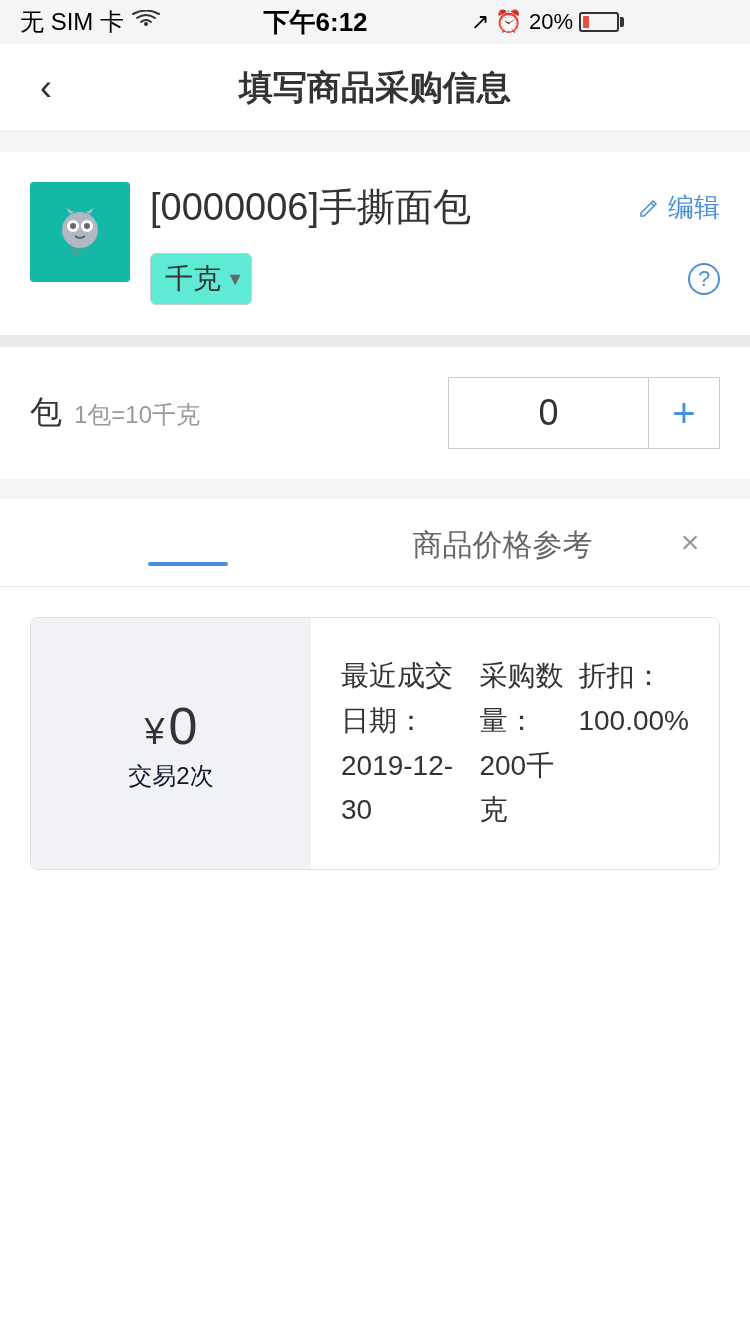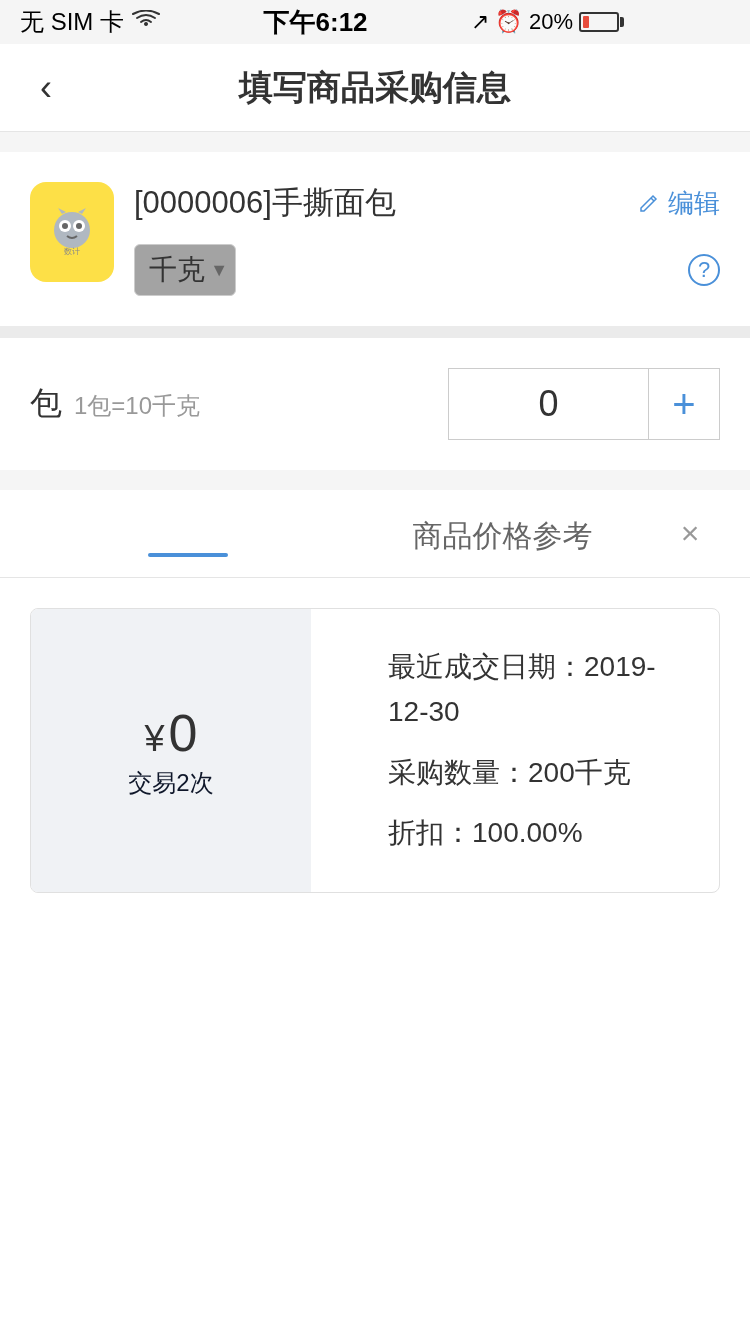--- a/index.html
+++ b/index.html
@@ -96,40 +96,40 @@
     
     .product-card {
       background: #fff;
       margin-top: 20px;
       padding: 30px;
       display: flex;
       align-items: flex-start;
       gap: 20px;
     }
     .product-thumbnail {
-      width: 84px;
+      width: 100px;
       height: 100px;
-      background: #fde047;
-      border-radius: 16px;
+      background: #14b8a6;
+      border-radius: 4px;
       display: flex;
       align-items: center;
       justify-content: center;
       flex-shrink: 0;
     }
     .product-info {
       flex: 1;
     }
     .product-header {
       display: flex;
       justify-content: space-between;
       align-items: center;
       margin-bottom: 20px;
     }
     .product-name {
-      font-size: 31px;
+      font-size: 38px;
       color: #333;
       font-weight: 500;
     }
     .edit-btn {
       font-size: 26px;
       color: #4a90d9;
       display: flex;
       align-items: center;
       gap: 4px;
       cursor: pointer;
@@ -143,21 +143,21 @@
       position: relative;
       display: inline-flex;
       align-items: center;
     }
     .unit-select-text {
       border: 1px solid #ccc;
       border-radius: 6px;
       padding: 6px 30px 6px 14px;
       font-size: 28px;
       color: #333;
-      background: #a3a3a3;
+      background: #5eead4;
     }
     .unit-select-arrow {
       position: absolute;
       right: 8px;
       font-size: 18px;
       color: #666;
       pointer-events: none;
     }
     .price-ref {
       font-size: 28px;
@@ -326,23 +326,21 @@
     }
     .history-tx-count {
       font-size: 24px;
       color: #0f172a;
       margin-top: 4px;
     }
     .history-right {
       flex: 1;
       padding: 36px 30px;
       display: flex;
-      flex-direction: column;
-      gap: 16px;
-      margin-left: 47px;
+      flex-direction: row;
     }
     .history-detail-row {
       font-size: 28px;
       color: #333;
       line-height: 1.6;
     }
 
     
     .bottom-space {
       background: #fff;

